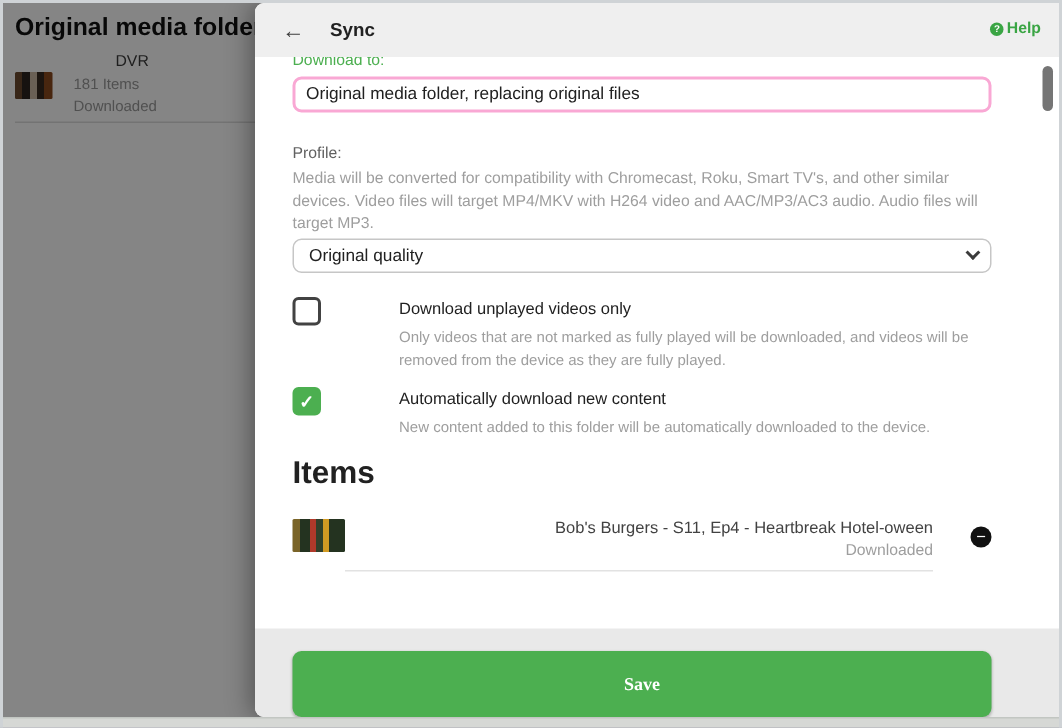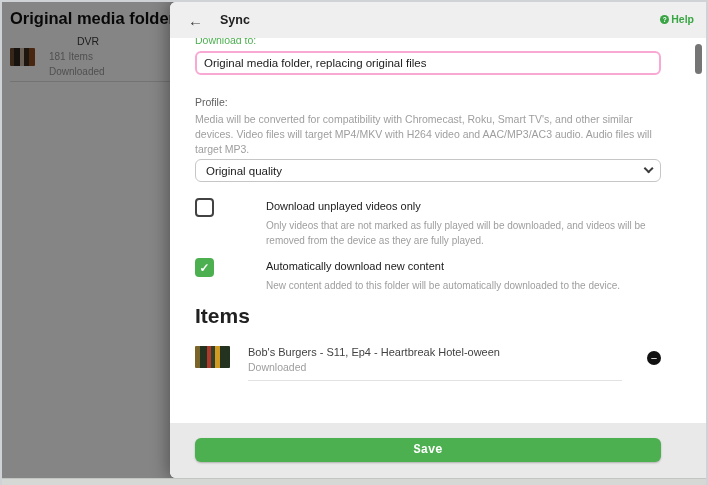--- a/index.html
+++ b/index.html
@@ -54,29 +54,29 @@
   .check-text { margin-left:10px; }
   .check-label { font-size:11px; color:#212121; line-height:13px; margin-top:2px; }
   .check-desc { font-size:10px; color:#9e9e9e; line-height:15px; margin-top:5px; }
 
   .items-heading { font-size:21px; font-weight:700; color:#212121; margin-top:12px; line-height:22px; }
   .item-row { display:flex; align-items:flex-start; margin-top:19px; }
   .item-thumb { width:35px; height:22px; border-radius:1px; flex:0 0 35px;
     background:
       linear-gradient(90deg,#7a6428 0 14%,#243320 14% 34%,#b0392a 34% 45%,#31402a 45% 58%,#d19a23 58% 70%,#243320 70%);
   }
-  .item-text { margin-left:18px; flex:1; border-bottom:1px solid #e2e2e2; padding-bottom:7px; margin-right:25px; }
+  .item-text { margin-left:0; flex:1; border-bottom:1px solid #e2e2e2; padding-bottom:7px; margin-right:25px;text-align:right; }
   .item-title { font-size:11px; color:#424242; line-height:13px; }
   .item-status { font-size:10.5px; color:#9e9e9e; margin-top:2px; line-height:12px; }
   .remove-btn { width:14px; height:14px; border-radius:50%; background:#111; color:#fff; cursor:pointer;
     display:flex; align-items:center; justify-content:center; font-size:11px; line-height:1; margin-top:5px; }
 
   .modal-footer { flex:0 0 55px; background:#e9e9e9; padding:15px 45px 0 25px; }
-  .save-btn { width:100%; height:24px; background:#4caf50; border:none; border-radius:6px; color:#fff;
-    font-size:12px; font-weight:700; font-family:Liberation Mono, monospace; cursor:pointer; box-shadow:0 1px 2px rgba(0,0,0,0.25); }
+  .save-btn { width:100%; height:44px; background:#4caf50; border:none; border-radius:6px; color:#fff;
+    font-size:12px; font-weight:700; font-family:Liberation Serif, serif; cursor:pointer; box-shadow:0 1px 2px rgba(0,0,0,0.25); }
 
   .scroll-thumb { position:absolute; right:4px; top:42px; width:7px; height:30px; background:#757575; border-radius:4px; }
 
   
   .bottom-frame { position:absolute; left:-2px; right:-2px; bottom:0; height:7px; background:#d6d8d5; border-top:1px solid #c2c6c2; }
 </style>
 </head>
 <body>
 
 <div class="screen">

